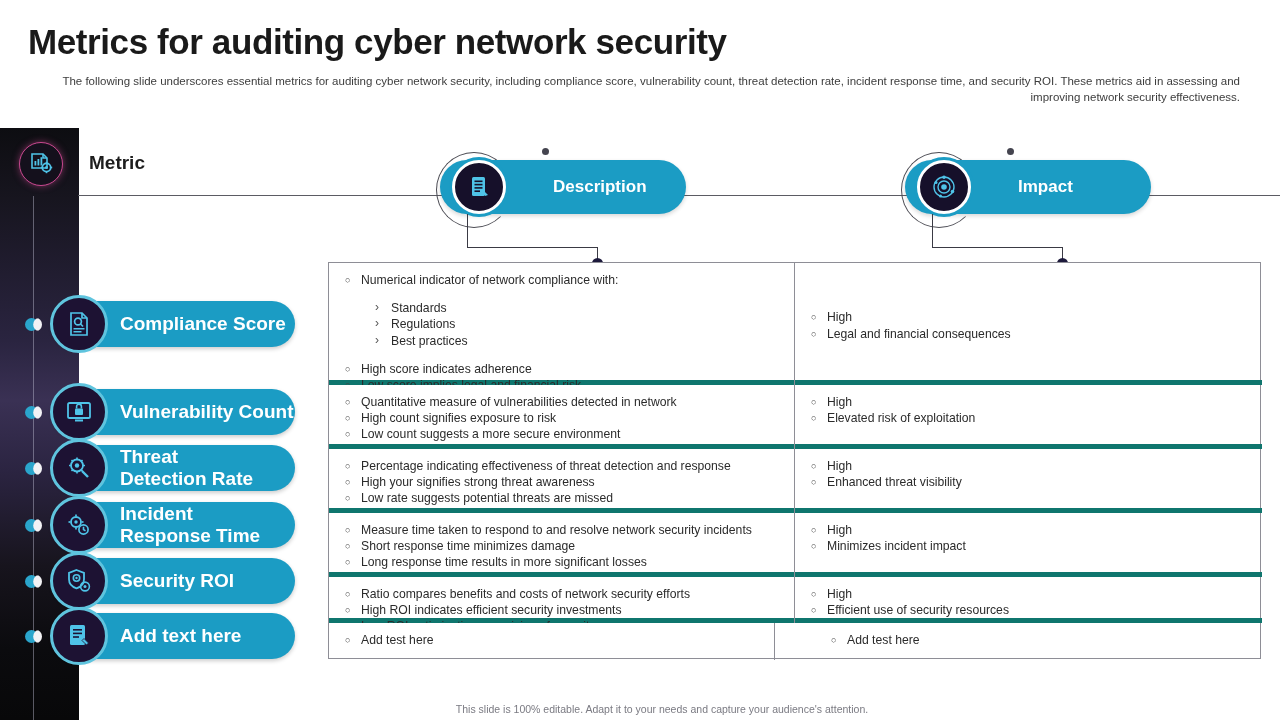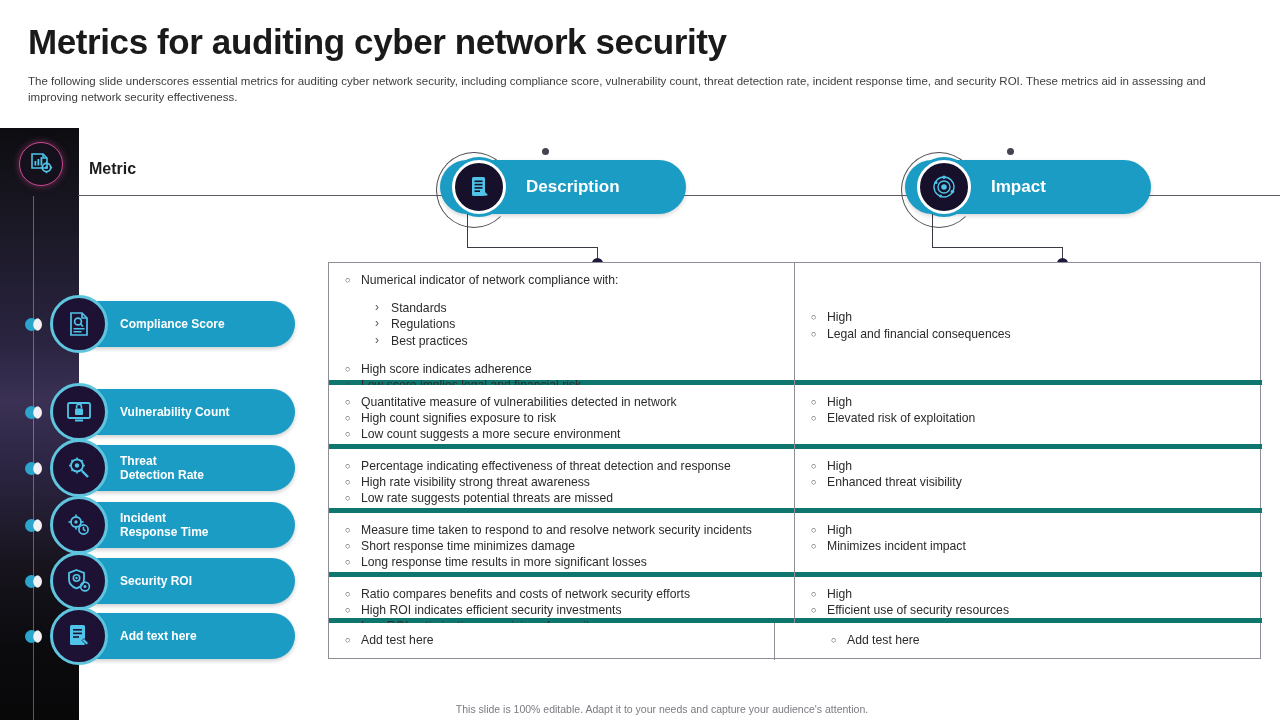--- a/index.html
+++ b/index.html
@@ -29,20 +29,21 @@
     line-height: 1.05;
     white-space: nowrap;
   }
   .subtitle {
     position: absolute;
     left: 28px; top: 74px;
     width: 1212px;
     font-size: 11.5px;
     line-height: 1.35;
     color: #3d3d3d;
+    text-align: right;
   }
 
   
   .dark-panel {
     position: absolute;
     left: 0; top: 128px;
     width: 79px; height: 592px;
     background:
       linear-gradient(180deg,
         #0d0d11 0%,
@@ -69,22 +70,22 @@
     border-radius: 50%;
     background: #14101c;
     border: 1.6px solid #c8488f;
     box-shadow: 0 0 7px rgba(200,72,143,0.55);
     display: flex; align-items: center; justify-content: center;
   }
 
   
   .metric-label {
     position: absolute;
-    left: 89px; top: 160px;
-    font-size: 16px; font-weight: bold;
+    left: 89px; top: 152px;
+    font-size: 19px; font-weight: bold;
     color: #1d1d1d;
   }
 
   
   .header-rule {
     position: absolute;
     left: 78px; top: 195px;
     width: 1202px; height: 1px;
     background: #5b5b63;
   }
@@ -118,21 +119,21 @@
     position: absolute;
     width: 54px; height: 54px;
     border-radius: 50%;
     background: #16102a;
     border: 3px solid #ffffff;
     display: flex; align-items: center; justify-content: center;
     box-shadow: 0 0 0 3px #1b9cc4;
   }
   .head-pill-text {
     font-size: 17px; font-weight: bold; color: #ffffff;
-    margin-left: 86px;
+    margin-left: 113px;
     white-space: nowrap;
   }
 
   #pill-description { left: 440px; top: 160px; width: 246px; }
   #pill-impact      { left: 905px; top: 160px; width: 246px; }
 
   
   .connector { position: absolute; }
   .connector .v1, .connector .h1, .connector .v2 { position: absolute; background: #3a3a44; }
   .connector .dot {
@@ -156,21 +157,21 @@
     position: absolute;
     left: -2px; top: -6px;
     width: 58px; height: 58px;
     border-radius: 50%;
     background: #1d1233;
     border: 3px solid #5fc4de;
     display: flex; align-items: center; justify-content: center;
   }
   .metric-pill-text {
     margin-left: 68px;
-    font-size: 12px; font-weight: bold; color: #ffffff;
+    font-size: 19px; font-weight: bold; color: #ffffff;
     line-height: 1.18;
   }
   .marker {
     position: absolute;
     left: 25px;
     width: 17px; height: 13px;
   }
   .marker .circ {
     position: absolute; left: 0; top: 0;
     width: 13px; height: 13px; border-radius: 50%;
@@ -478,21 +479,21 @@
           <ul class="bul">
             <li>High</li>
             <li>Elevated risk of exploitation</li>
           </ul>
         </div>
       </div>
       <div class="t-row" style="top: 186px; height: 64px;">
         <div class="t-cell desc" style="height: 64px;">
           <ul class="bul">
             <li>Percentage indicating effectiveness of threat detection and response</li>
-            <li>High rate visibility strong threat awareness</li>
+            <li>High your signifies strong threat awareness</li>
             <li>Low rate suggests potential threats are missed</li>
           </ul>
         </div>
         <div class="t-cell imp" style="height: 64px;">
           <ul class="bul">
             <li>High</li>
             <li>Enhanced threat visibility</li>
           </ul>
         </div>
       </div>

